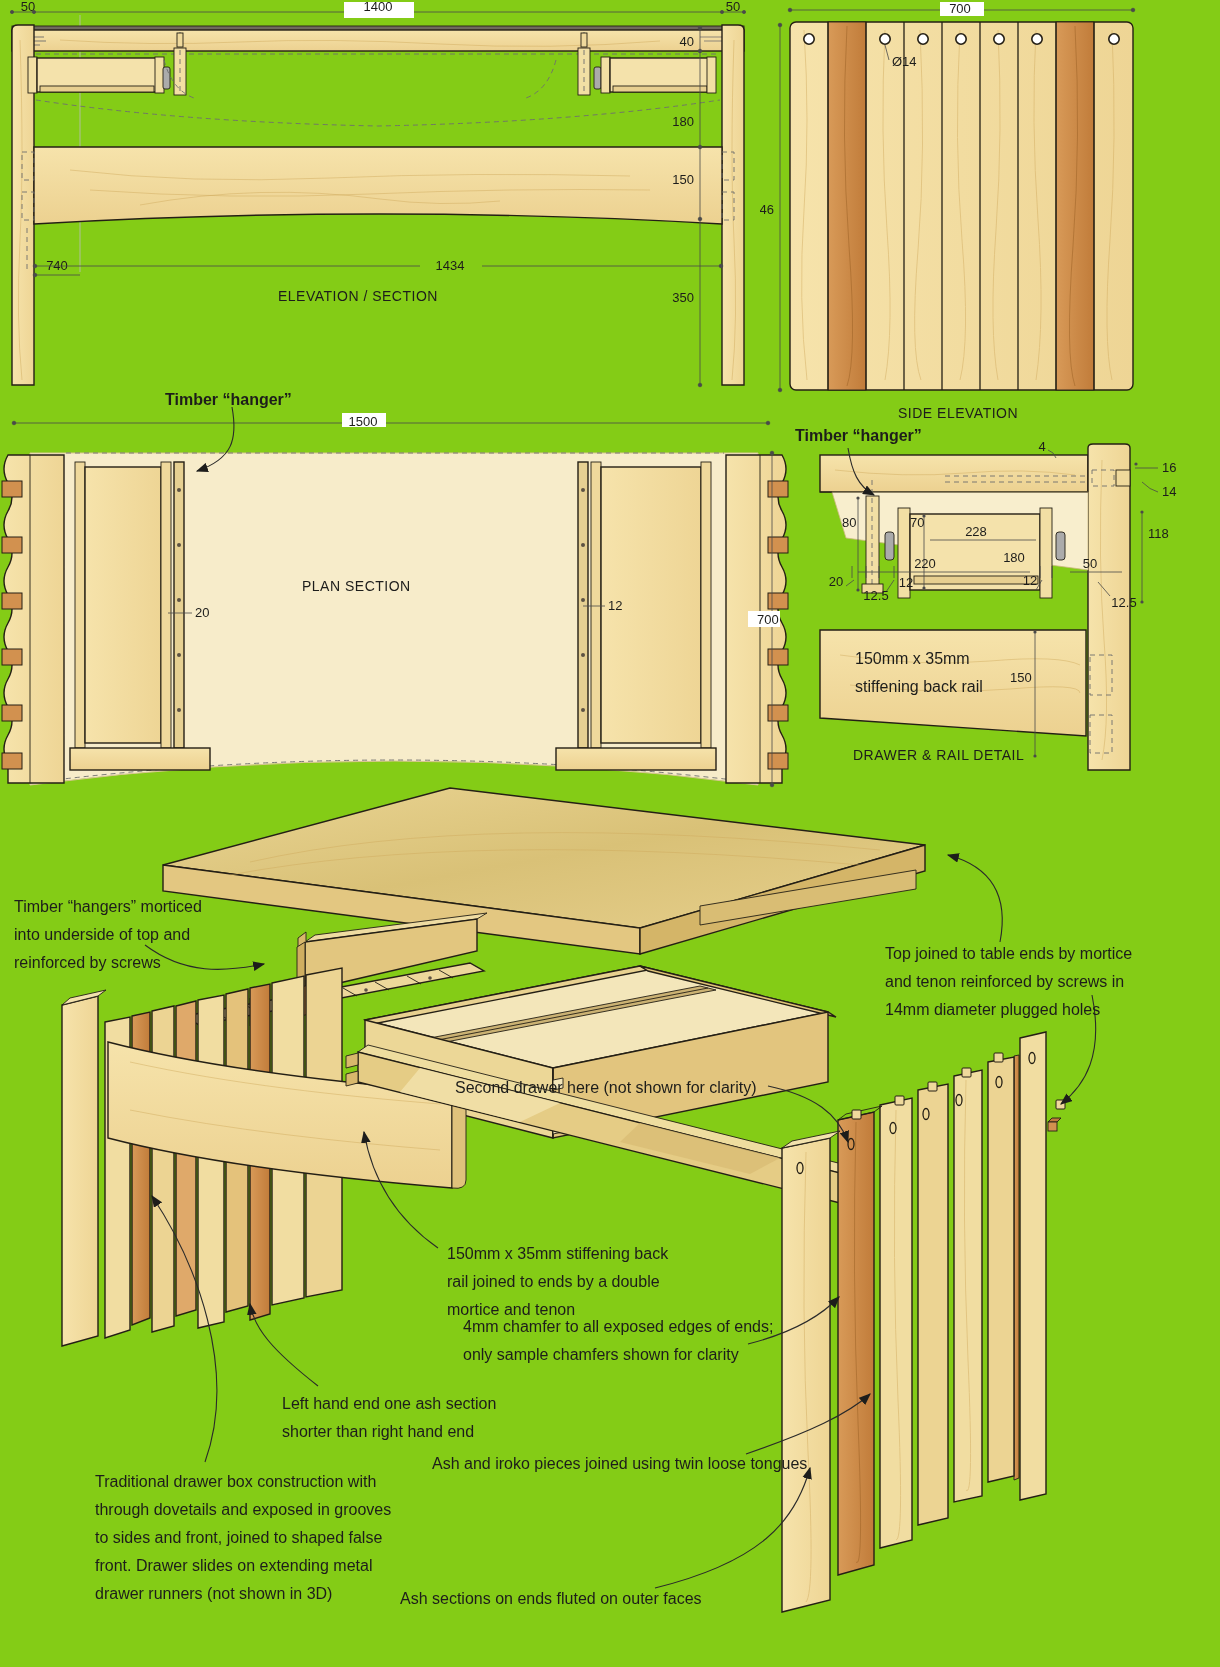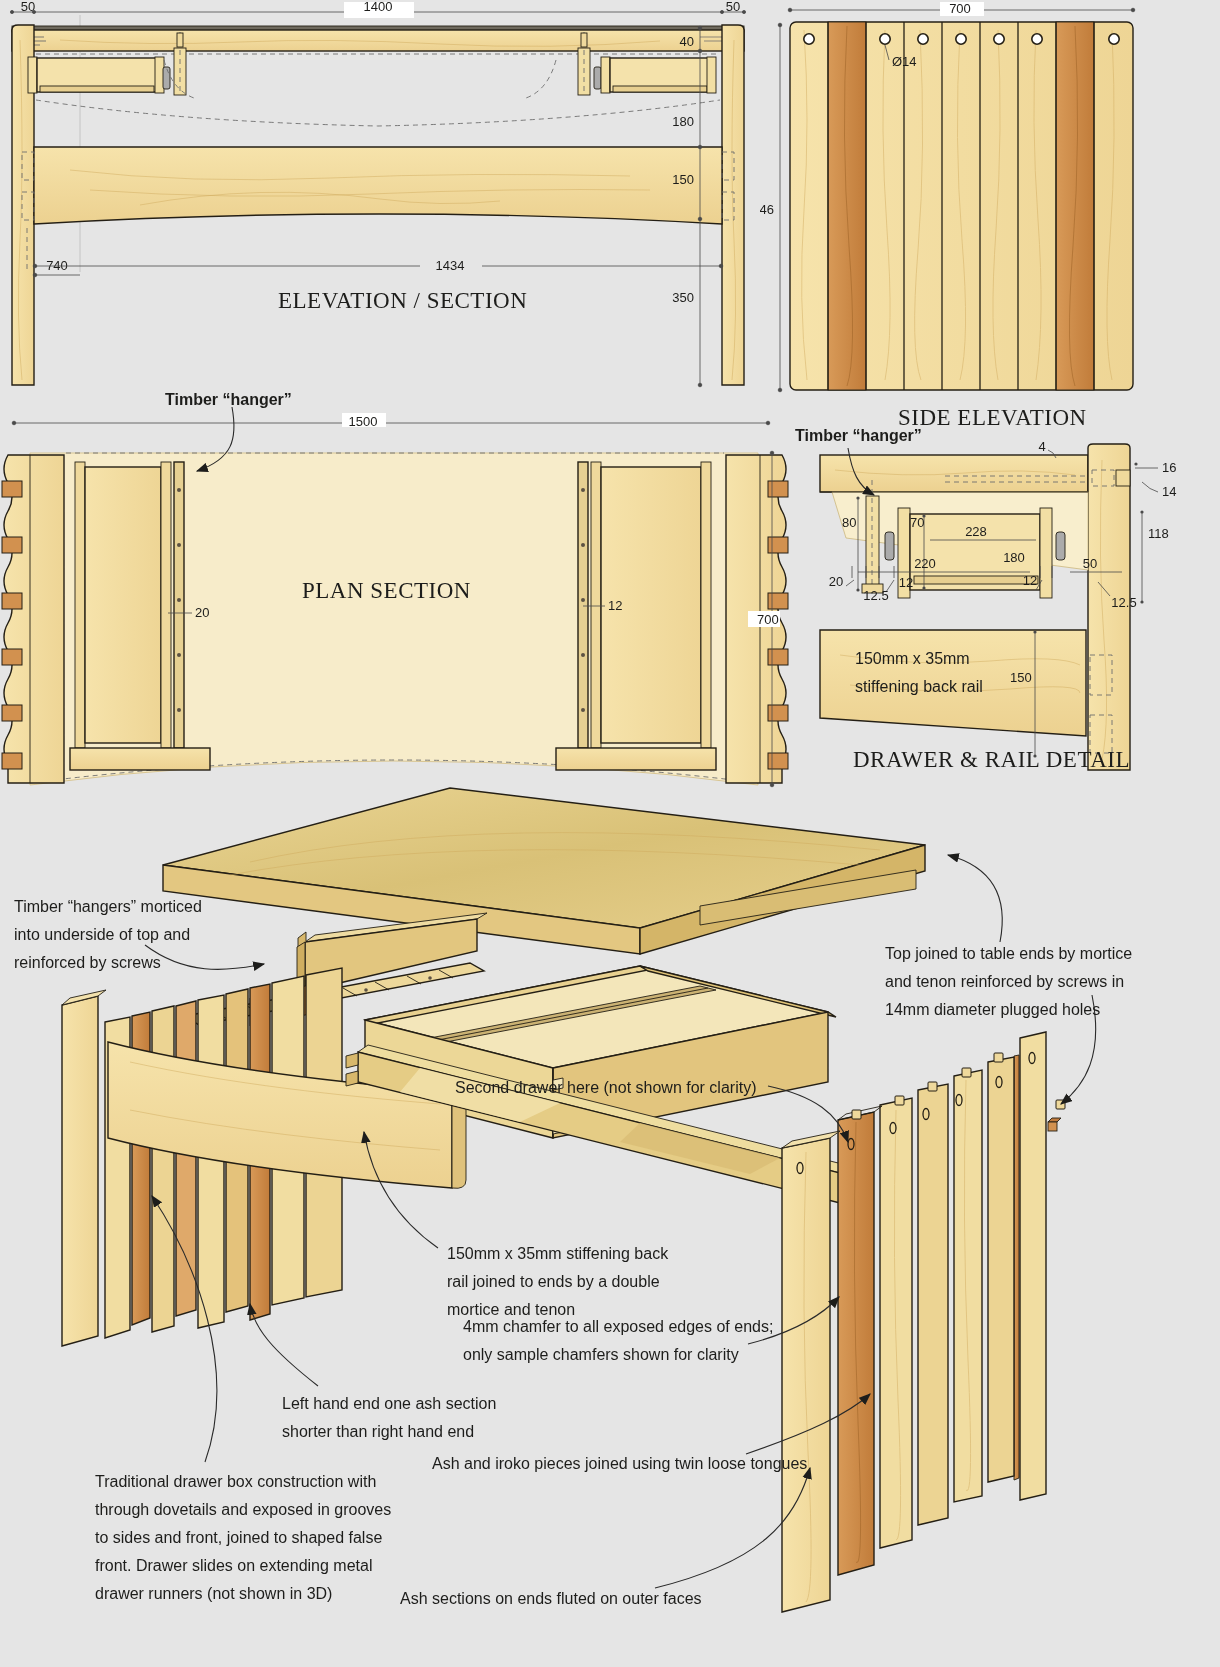--- a/index.html
+++ b/index.html
@@ -1,19 +1,19 @@
 <!DOCTYPE html>
 <html><head>
 <meta charset="utf-8">
 <style>
   html,body{margin:0;padding:0;background:#fff;}
-  .page{position:relative;width:1220px;height:1667px;background:#e5e5e5;overflow:hidden;
+  .page{position:relative;width:1220px;height:1667px;background:#84cc16;overflow:hidden;
         font-family:"Liberation Sans",sans-serif;color:#231f20;}
   .view{position:absolute;}
-  .title{position:absolute;font-size:23px;letter-spacing:.5px;color:#1d1d1b;font-weight:400;font-family:Liberation Serif, serif;}
+  .title{position:absolute;font-size:14px;letter-spacing:.5px;color:#1d1d1b;font-weight:400;}
   .lbl{position:absolute;font-size:16px;color:#1d1d1b;font-weight:bold;}
   .ann{position:absolute;font-size:16px;line-height:28px;color:#1d1d1b;white-space:pre-line;}
   svg text{font-family:"Liberation Sans",sans-serif;fill:#1d1d1b;font-size:13px;}
   .dim{stroke:#4a4a4a;stroke-width:.8;fill:none;}
   .ext{stroke:#bdbdbd;stroke-width:.8;fill:none;}
   .dash{stroke:#6e6e6e;stroke-width:.9;fill:none;stroke-dasharray:5 4;}
   .outl{stroke:#241f15;stroke-width:1.4;}
   .thin{stroke:#241f15;stroke-width:.9;}
   .grain{stroke:#cfa85c;stroke-width:1;fill:none;opacity:.45;}
   .graini{stroke:#9a5f23;stroke-width:1;fill:none;opacity:.5;}

